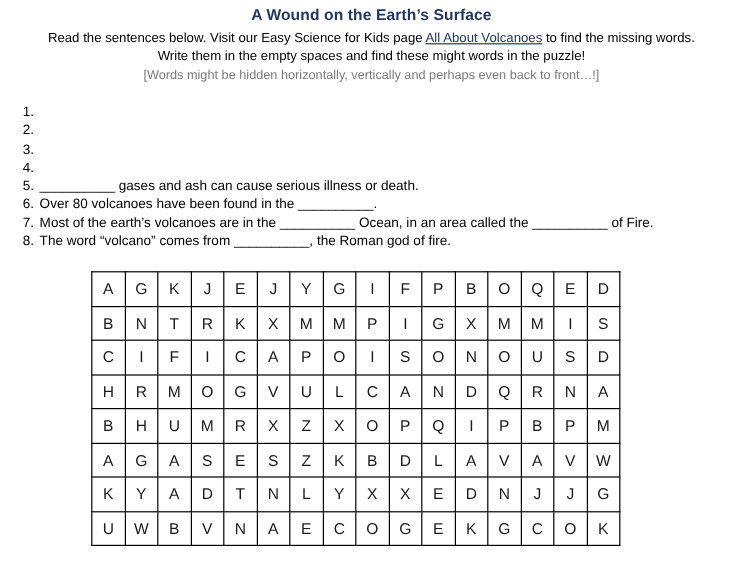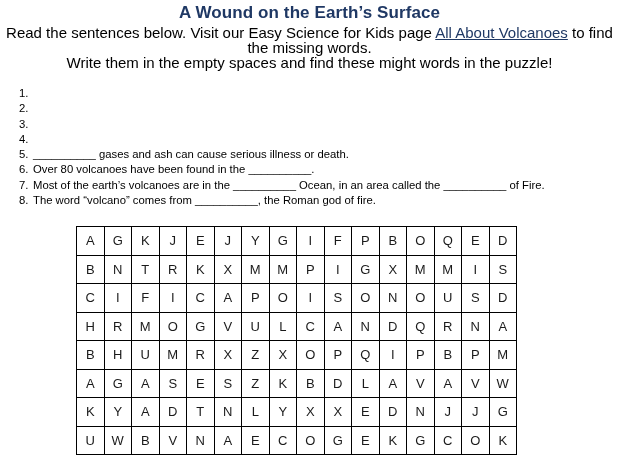--- a/index.html
+++ b/index.html
@@ -15,29 +15,29 @@
     overflow: hidden;
     position: relative;
   }
 
   
   .header {
     padding-top: 4px;
     text-align: center;
   }
   .worksheet-title {
-    font-size: 17px;
+    font-size: 13px;
     font-weight: bold;
     color: #1F3864;
     letter-spacing: 0.1px;
     line-height: 18px;
     margin: 0;
   }
   .intro-line {
-    font-size: 15px;
+    font-size: 11px;
     line-height: 15px;
     color: #000000;
     margin: 0;
     padding: 0 2px;
   }
   .intro-line-1 { margin-top: 3px; }
   .link {
     color: #1F3864;
     text-decoration: underline;
     cursor: pointer;
@@ -96,20 +96,21 @@
 </style>
 </head>
 <body>
 
 <div class="header">
   <div class="worksheet-title">A Wound on the Earth’s Surface</div>
   <div class="intro-line intro-line-1">
     <span>Read the sentences below. Visit our Easy Science for Kids page </span><span class="link">All About Volcanoes</span><span> to find the missing words.</span>
   </div>
   <div class="intro-line">Write them in the empty spaces and find these might words in the puzzle!</div>
+  <div class="note-line">[Words might be hidden horizontally, vertically and perhaps even back to front…!]</div>
 </div>
 
 <div class="questions">
     <div class="question-row">
       <span class="q-num">1.</span>
     </div>
     <div class="question-row">
       <span class="q-num">2.</span>
     </div>
     <div class="question-row">

